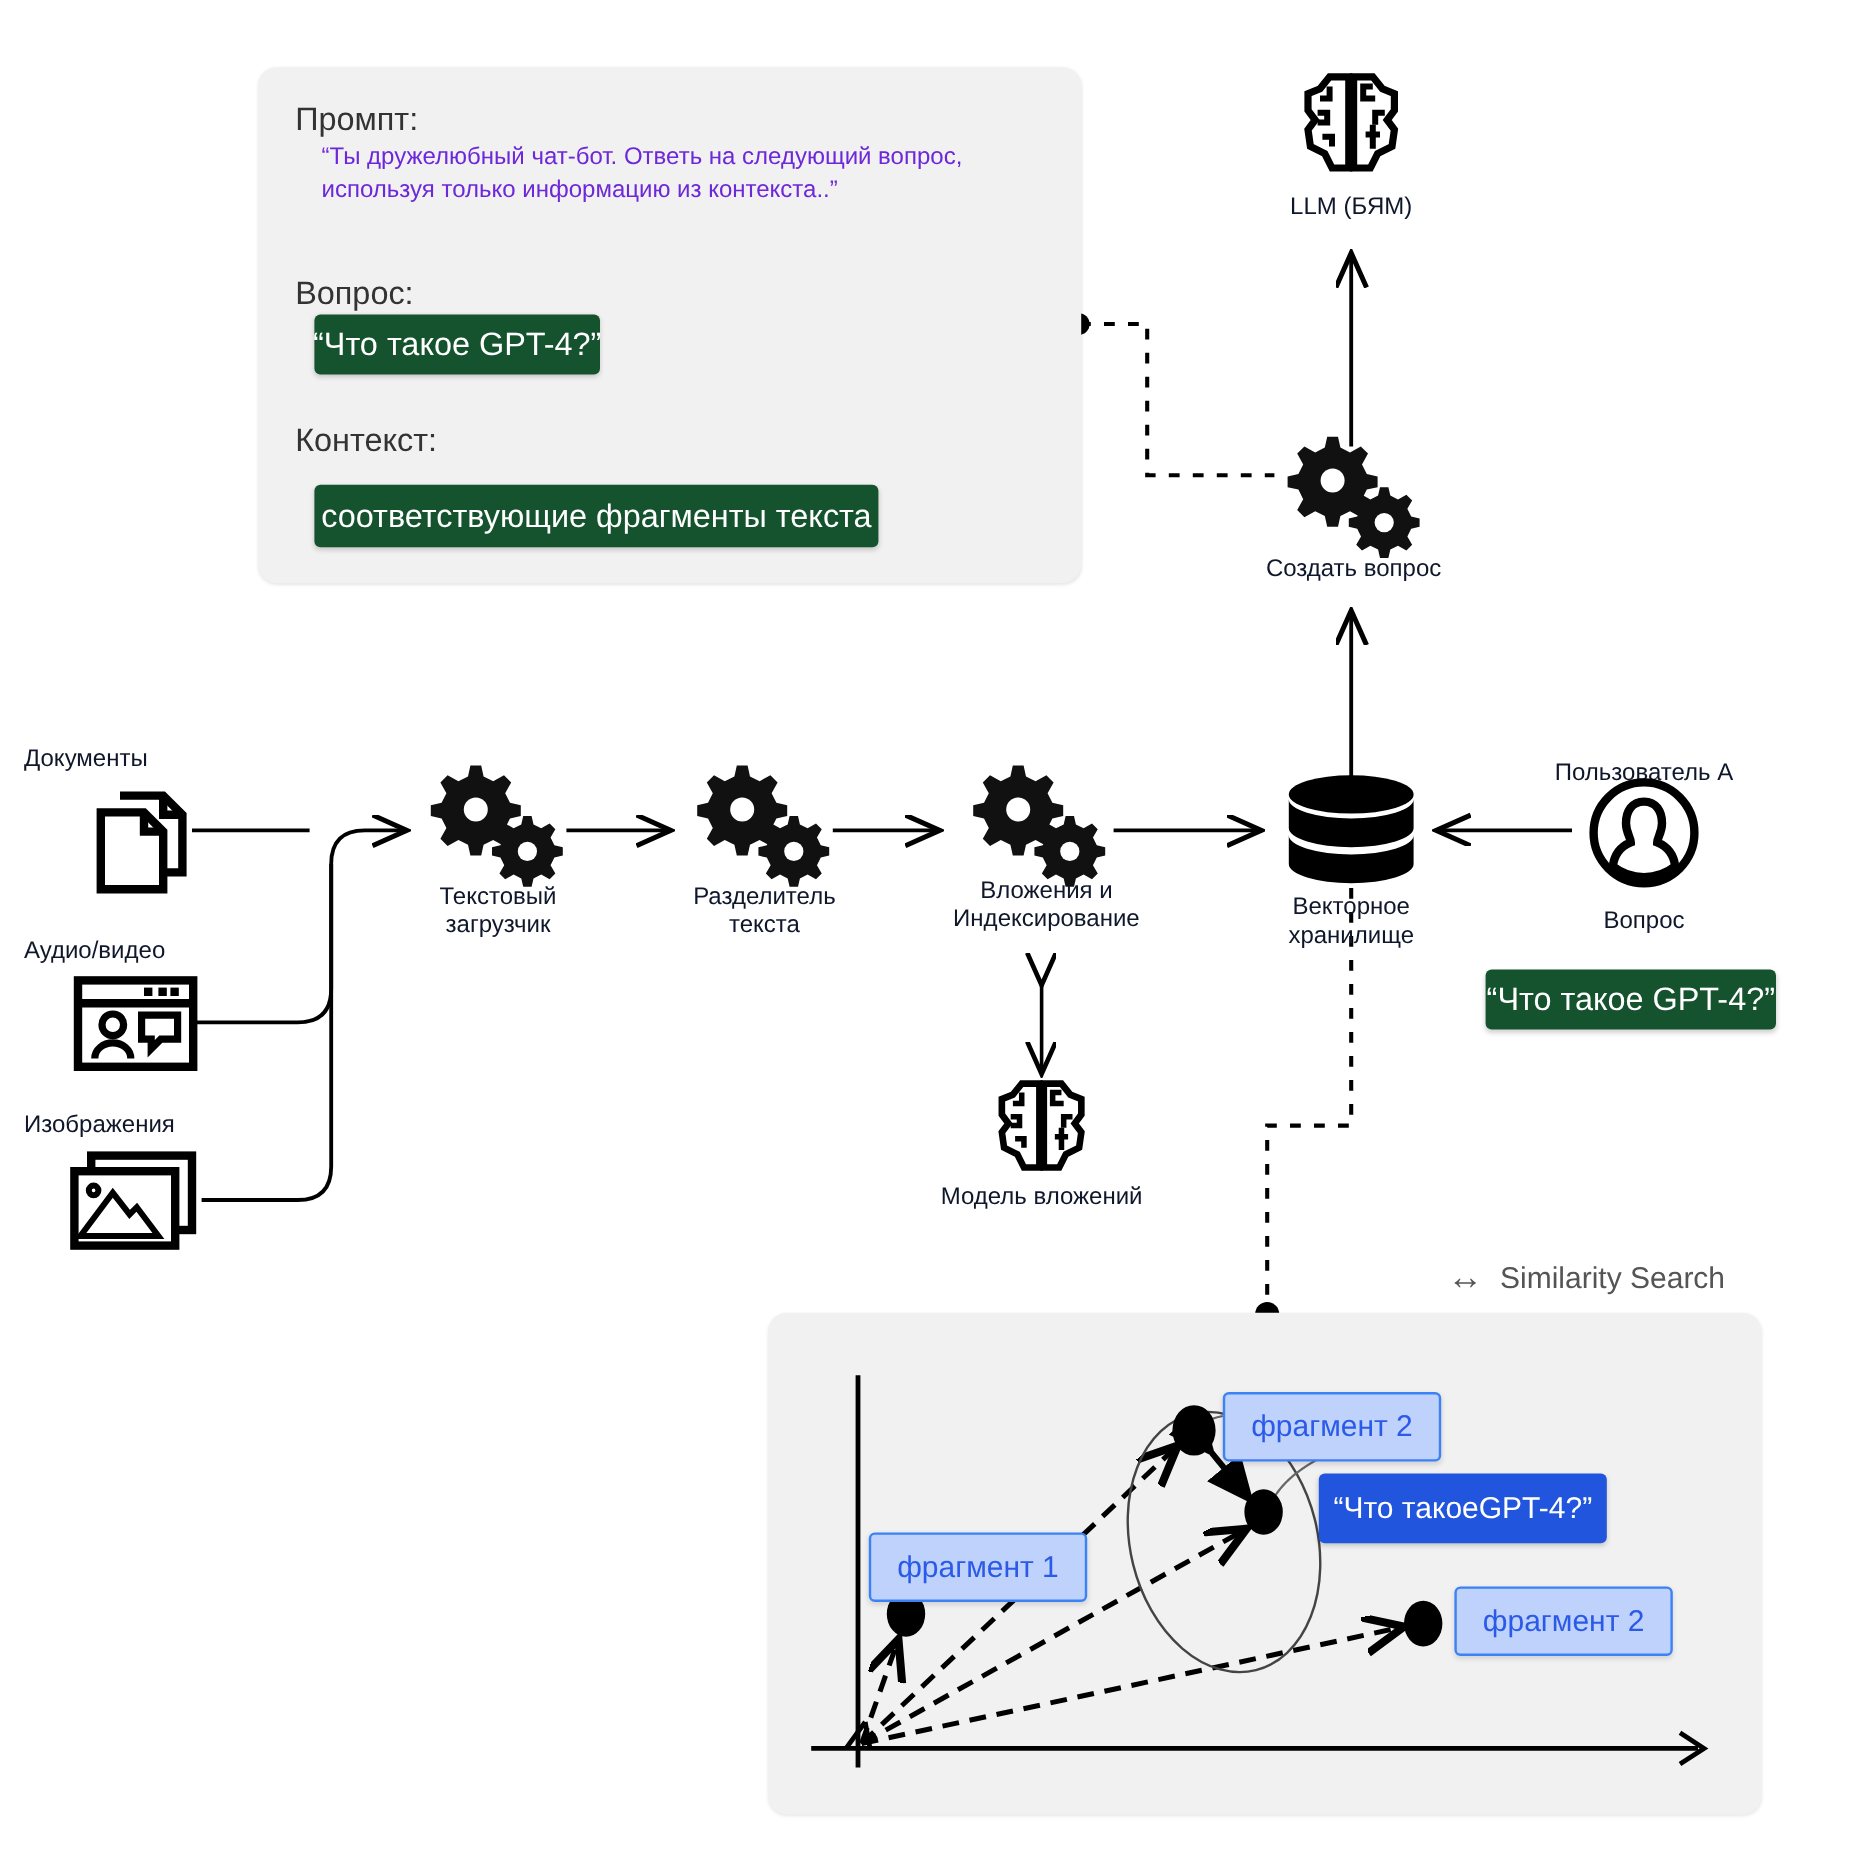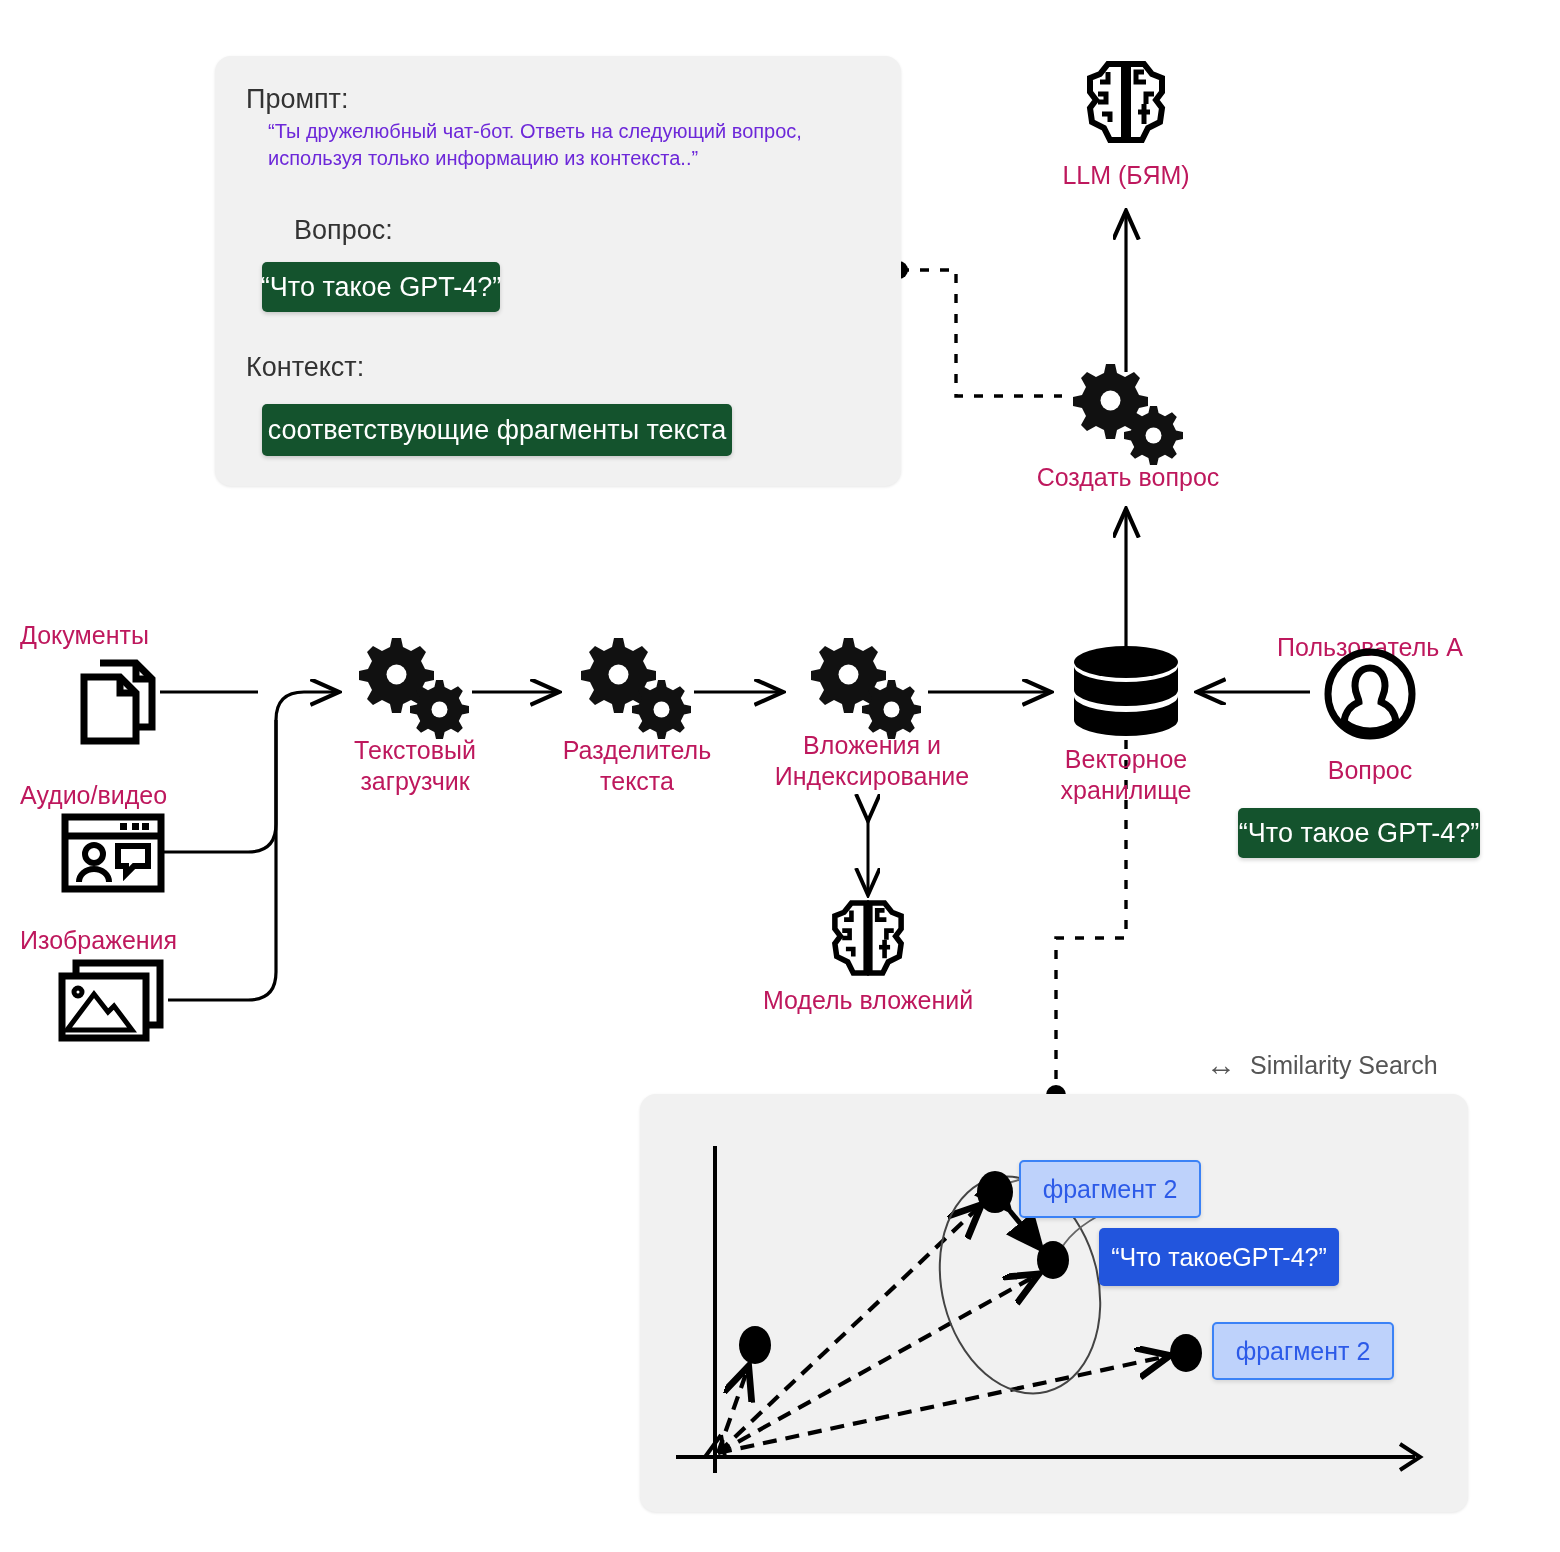--- a/index.html
+++ b/index.html
@@ -29,22 +29,22 @@
   .gray-card {
     position: absolute;
     background: #f1f1f1;
     border-radius: 16px;
     box-shadow: 0 1px 3px rgba(0,0,0,0.10);
   }
 
   
   .lbl {
     position: absolute;
-    color: #be185d;
-    font-size: 25px;
+    color: #0f172a;
+    font-size: 20px;
     line-height: 1.22;
     text-align: center;
     white-space: pre-line;
   }
   .card-head {
     position: absolute;
     color: #333333;
     font-size: 27px;
     font-weight: 400;
   }
@@ -153,21 +153,21 @@
     <circle cx="1056" cy="1095" r="10" fill="#000"></circle>
   </svg>
 
   <div class="gray-card" style="left:215px; top:56px; width:686px; height:430px;">
   </div>
 
   <div class="card-head" style="left:246px; top:84px;">Промпт:</div>
 
   <div class="card-body" style="left:268px; top:118px; width:604px;">“Ты дружелюбный чат-бот. Ответь на следующий вопрос, используя только информацию из контекста..”</div>
 
-  <div class="card-head" style="left:246px; top:215px;margin-left:48px;">Вопрос:</div>
+  <div class="card-head" style="left:246px; top:229px;">Вопрос:</div>
 
   <div class="chip-blue" style="left:262px; top:262px; width:238px; height:50px;">“Что такое GPT-4?”</div>
 
   <div class="card-head" style="left:246px; top:352px;">Контекст:</div>
 
   <div class="chip-blue" style="left:262px; top:404px; width:470px; height:52px;">соответствующие фрагменты текста</div>
 
   <div class="icon-wrap" style="left:1076px; top:52px; width:100px; height:100px;">
     <svg viewBox="0 0 100 100" width="100" height="100">
       <g fill="none" stroke="#000" stroke-width="6" stroke-linejoin="miter">
@@ -387,20 +387,21 @@
     </g>
 
     <g fill="#000">
       <ellipse cx="755" cy="1345" rx="16" ry="19"></ellipse>
       <ellipse cx="995" cy="1192" rx="18" ry="21"></ellipse>
       <ellipse cx="1053" cy="1260" rx="16" ry="19"></ellipse>
       <ellipse cx="1186" cy="1353" rx="16" ry="19"></ellipse>
     </g>
   </svg>
 
+  <div class="chip-light" style="left:724px; top:1277px; width:178px; height:54px;">фрагмент 1</div>
 
   <div class="chip-light" style="left:1019px; top:1160px; width:178px; height:54px;">фрагмент 2</div>
 
   <div class="chip-blue dark" style="left:1089px; top:1228px; width:240px; height:58px; font-size:25px;margin-left:10px;">“Что такоеGPT-4?”</div>
 
   <div class="chip-light" style="left:1212px; top:1322px; width:178px; height:54px;">фрагмент 2</div>
 
 </div>
 
 </body></html>

